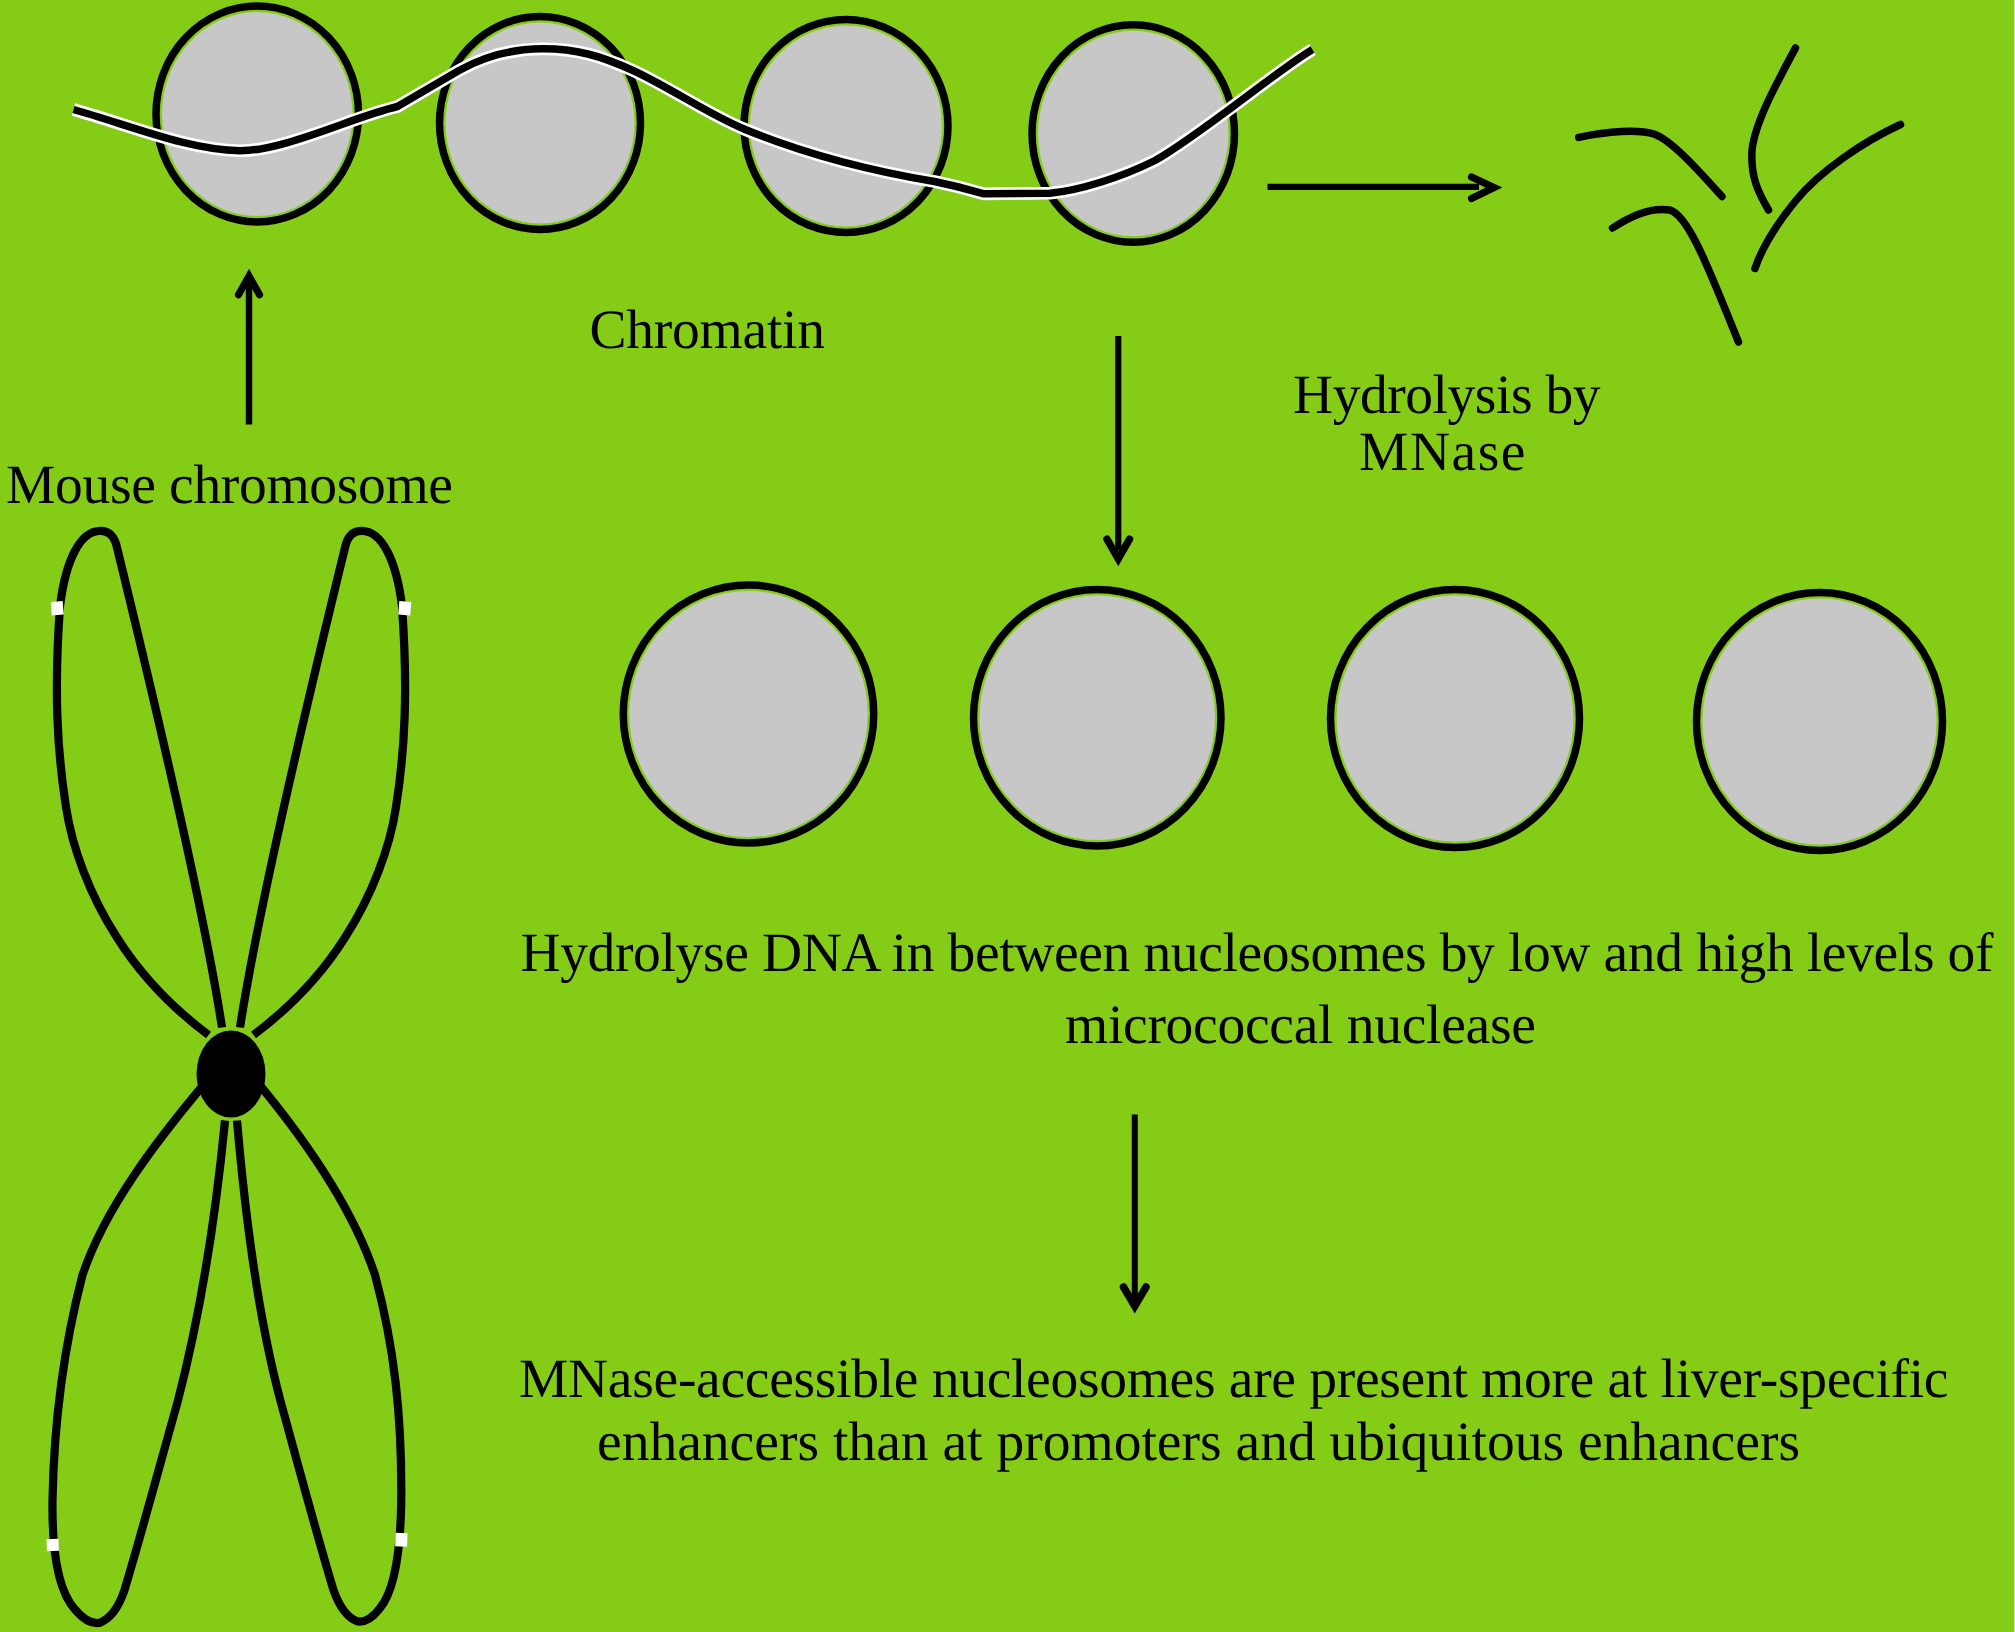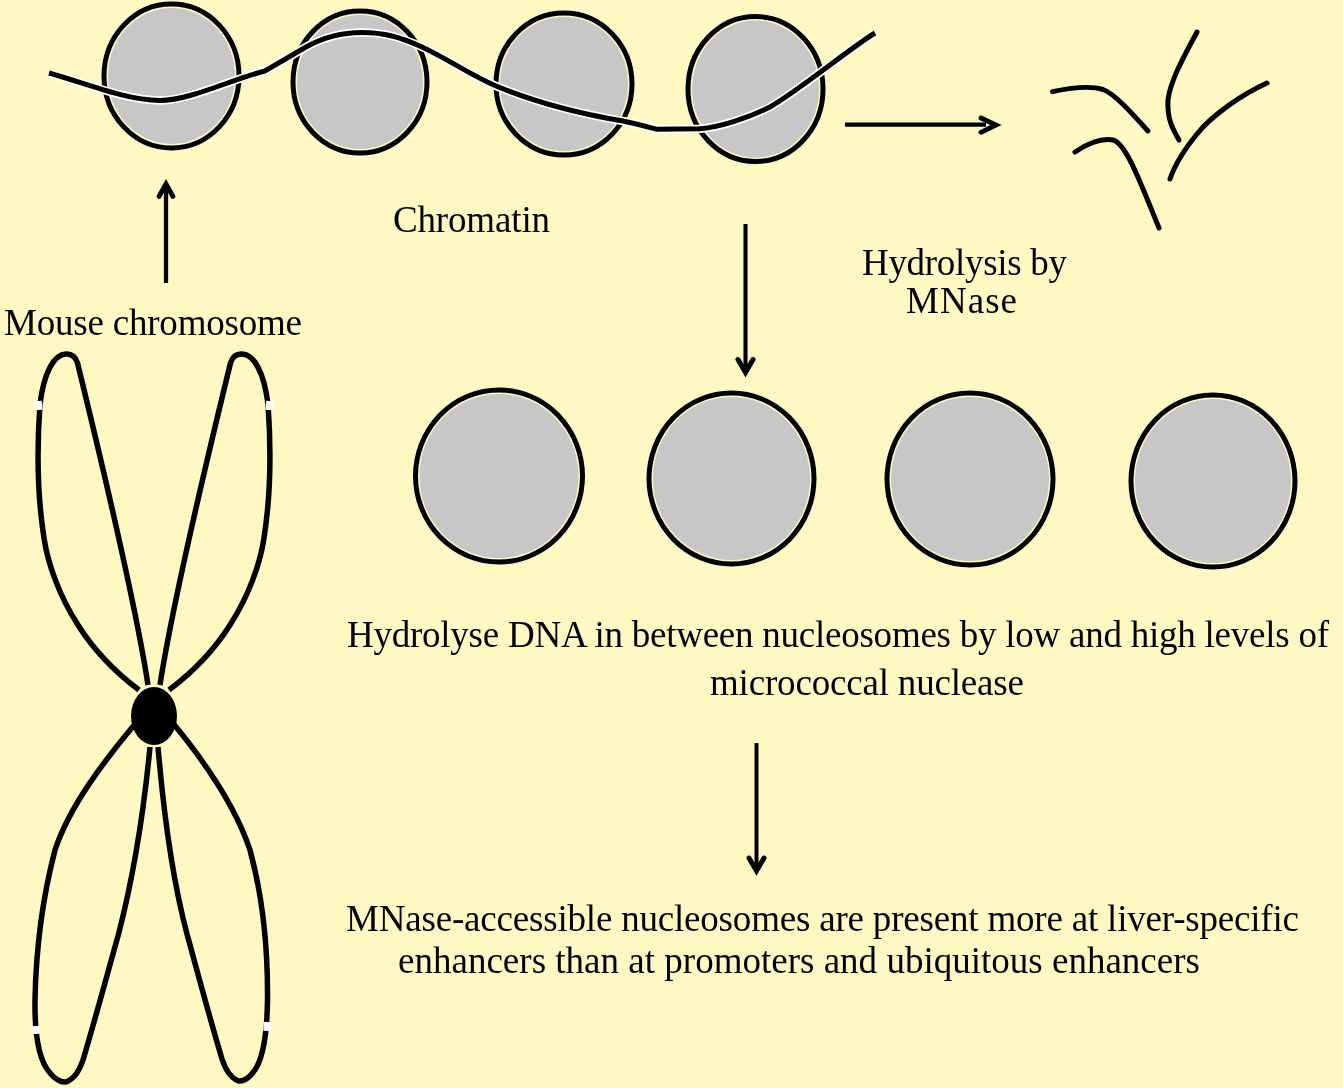--- a/index.html
+++ b/index.html
@@ -1,16 +1,16 @@
 <!DOCTYPE html>
 <html><head>
 <meta charset="utf-8">
 <style>
   html,body{margin:0;padding:0;background:#ffffff;}
-  #stage{position:relative;width:1343px;height:1088px;background:#fef9c3;overflow:hidden;}
+  #stage{position:relative;width:1343px;height:1088px;background:#84cc16;overflow:hidden;}
   svg{position:absolute;left:0;top:0;filter:blur(0.5px);}
   text{font-family:"Liberation Serif",serif;fill:#000000;}
 </style>
 </head>
 <body>
 <div id="stage">
 <svg width="1343" height="1088" viewBox="0 0 1343 1088">
 
   <ellipse cx="171.5" cy="76" rx="63.5" ry="68" fill="#c7c7c7"></ellipse>
   <ellipse cx="171.5" cy="76" rx="67.5" ry="72" fill="none" stroke="#000" stroke-width="5"></ellipse>

